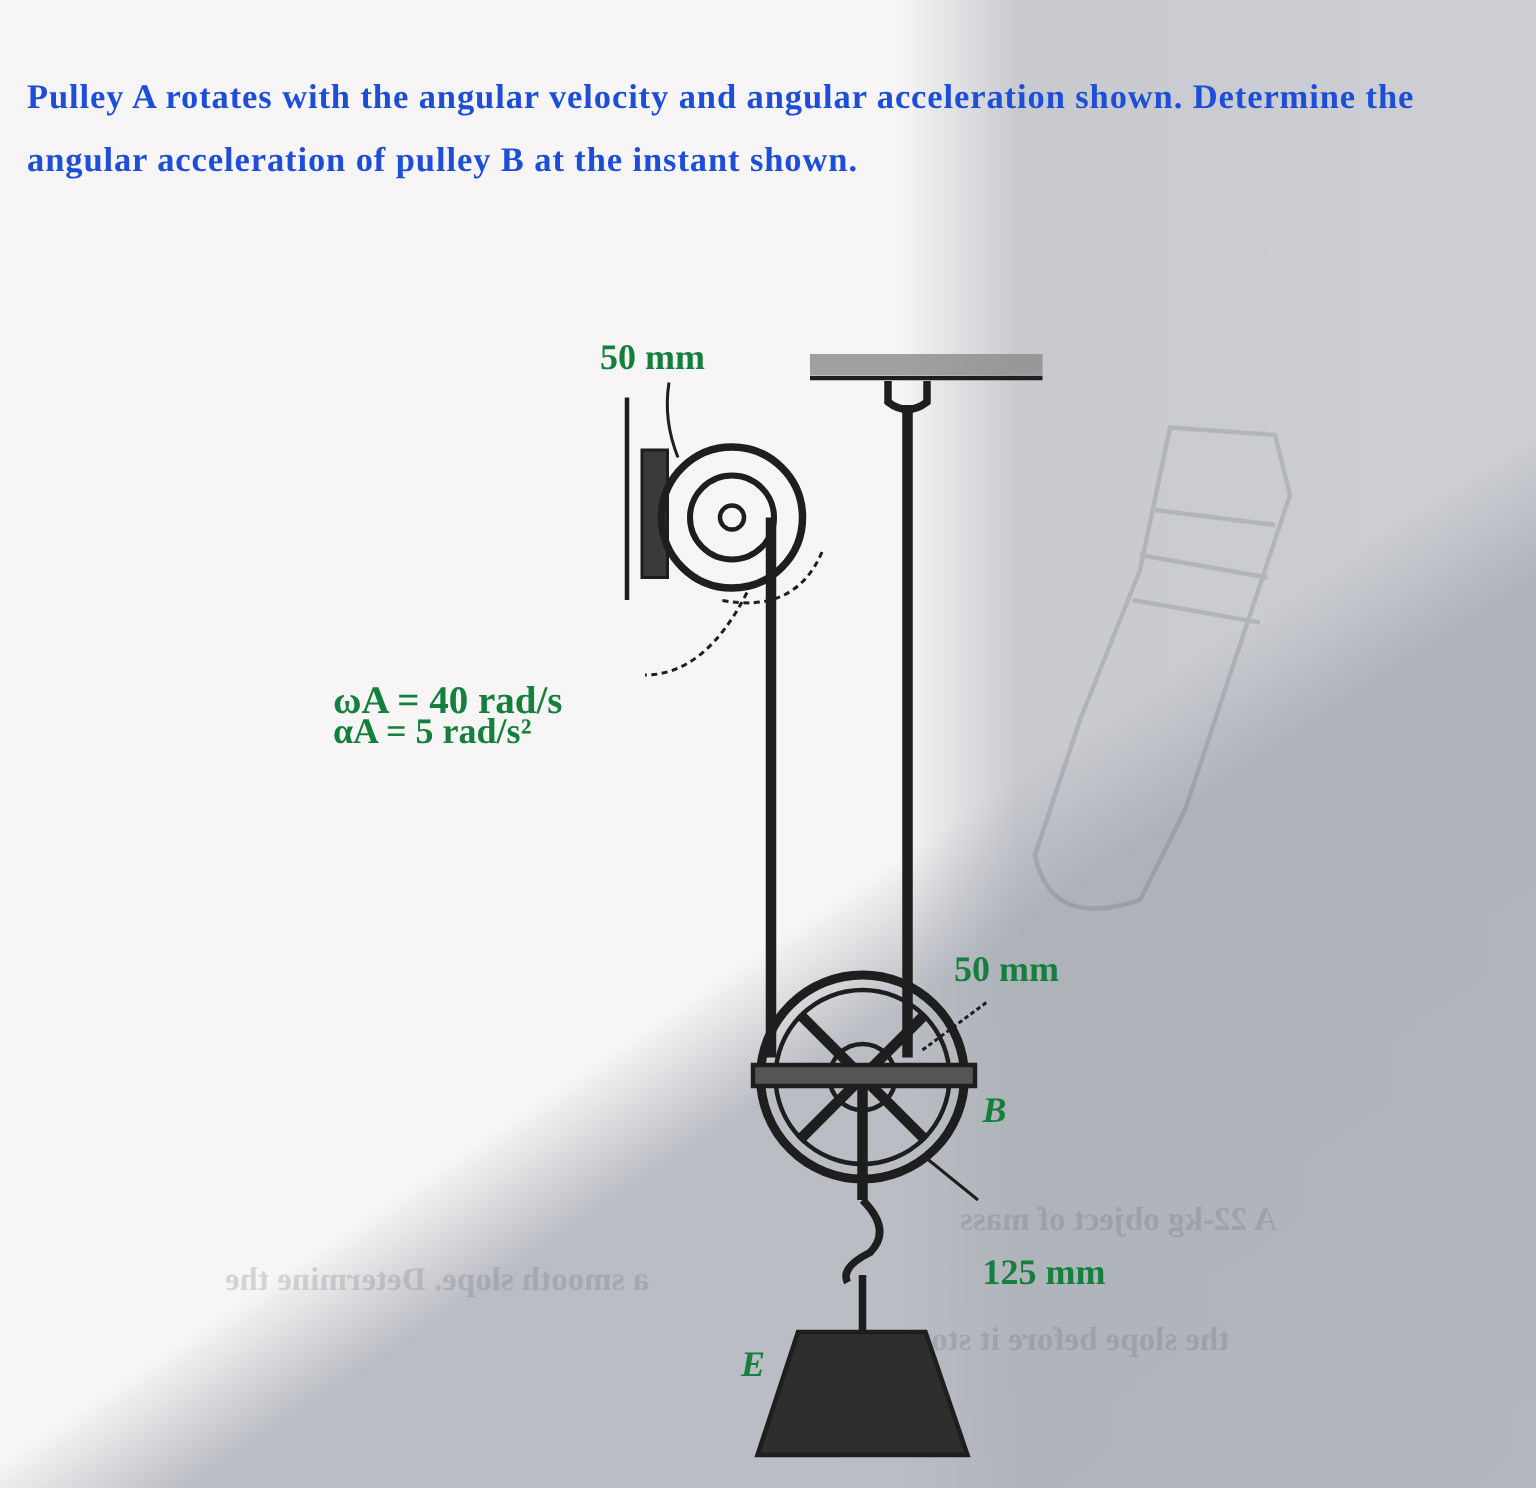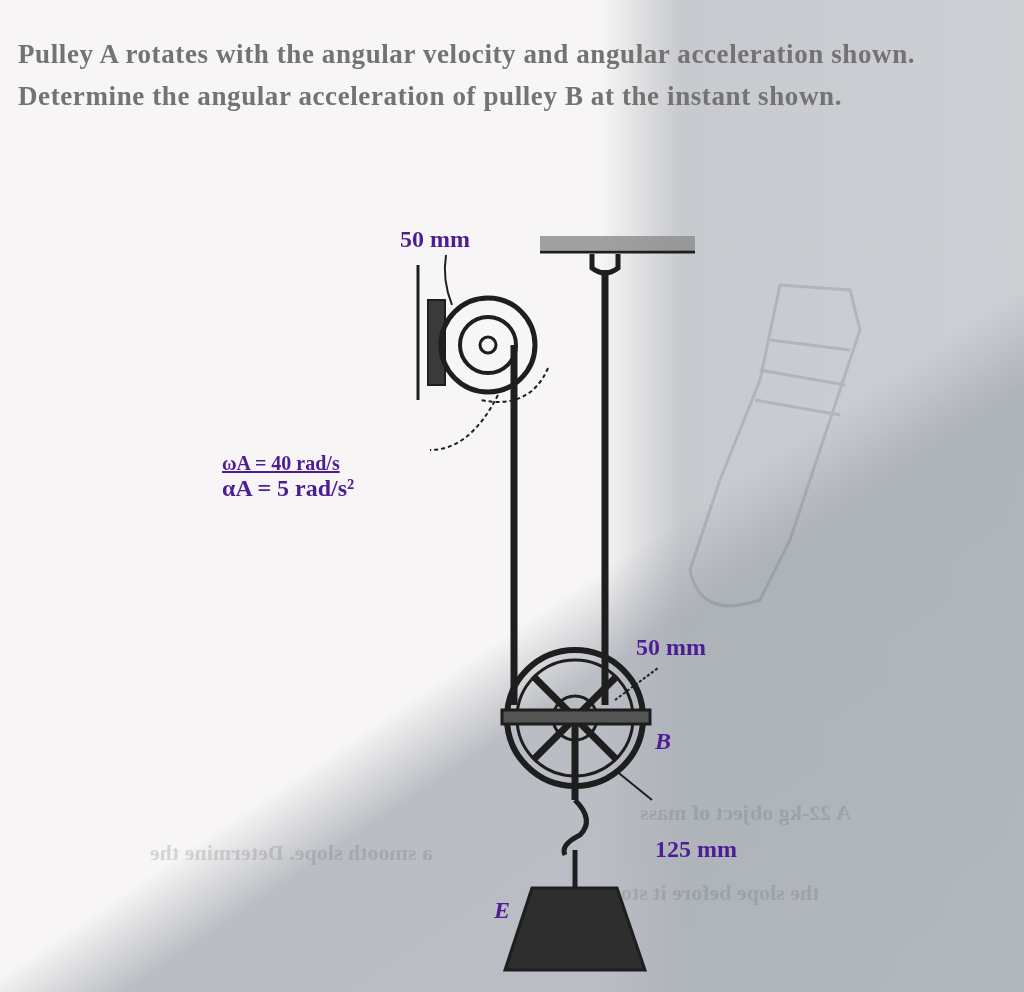--- a/index.html
+++ b/index.html
@@ -22,29 +22,29 @@
     .shade-bottom {
       position: absolute; left: 0; top: 0; width: 1024px; height: 992px;
       background: linear-gradient(146deg, rgba(0,0,0,0) 0, rgba(0,0,0,0) 58%, rgba(165,170,178,0.75) 64%, rgba(172,177,184,0.8) 100%);
     }
     .bleed {
       position: absolute; color: rgba(90,95,105,0.22);
       font-size: 22px; font-weight: bold; white-space: nowrap;
       transform: scaleX(-1);
     }
     .problem {
-      position: absolute; left: 18px; top: 33px; width: 970px;
-      font-size: 27px; line-height: 42px; font-weight: bold; color: #737373;
+      position: absolute; left: 18px; top: 44px; width: 970px;
+      font-size: 23px; line-height: 42px; font-weight: bold; color: #1d4ed8;
       letter-spacing: 0.6px;
     }
     .label {
-      position: absolute; color: #4c1d95; font-weight: bold; white-space: nowrap;
+      position: absolute; color: #15803d; font-weight: bold; white-space: nowrap;
     }
     .dim-top { left: 400px; top: 226px; font-size: 24px; }
-    .omega { left: 222px; top: 452px; font-size: 20px; text-decoration: underline; }
+    .omega { left: 222px; top: 452px; font-size: 26px; }
     .alpha { left: 222px; top: 475px; font-size: 24px; }
     .dim-b1 { left: 636px; top: 634px; font-size: 24px; }
     .label-b { left: 655px; top: 728px; font-size: 24px; font-style: italic; }
     .dim-b2 { left: 655px; top: 836px; font-size: 24px; }
     .label-e { left: 494px; top: 897px; font-size: 24px; font-style: italic; }
     svg.fig { position: absolute; left: 0; top: 0; }
   </style>
 </head>
 <body>
 

